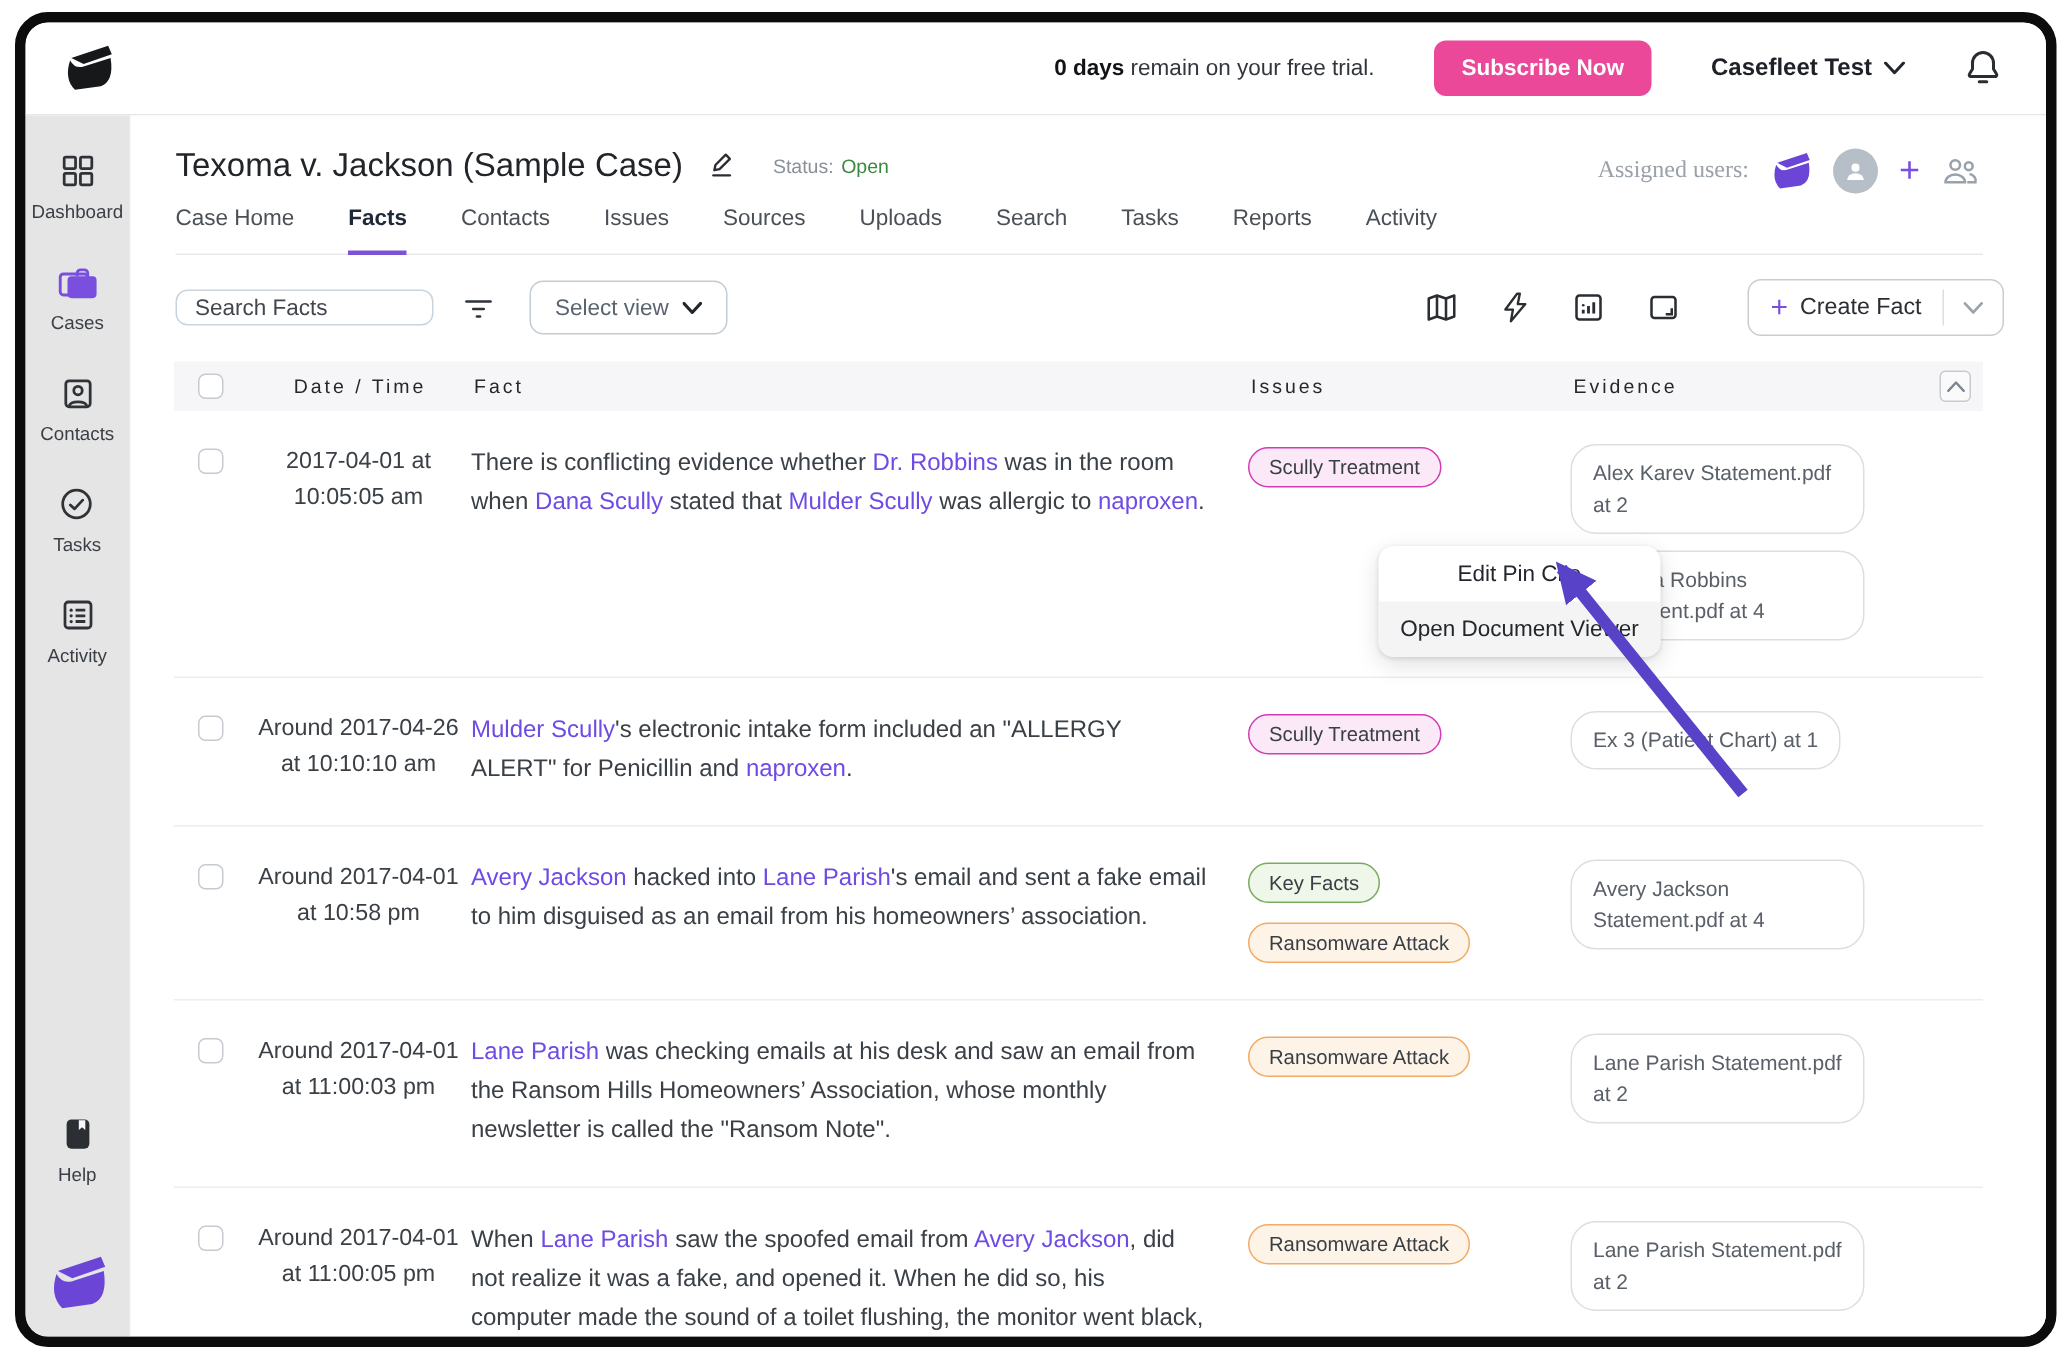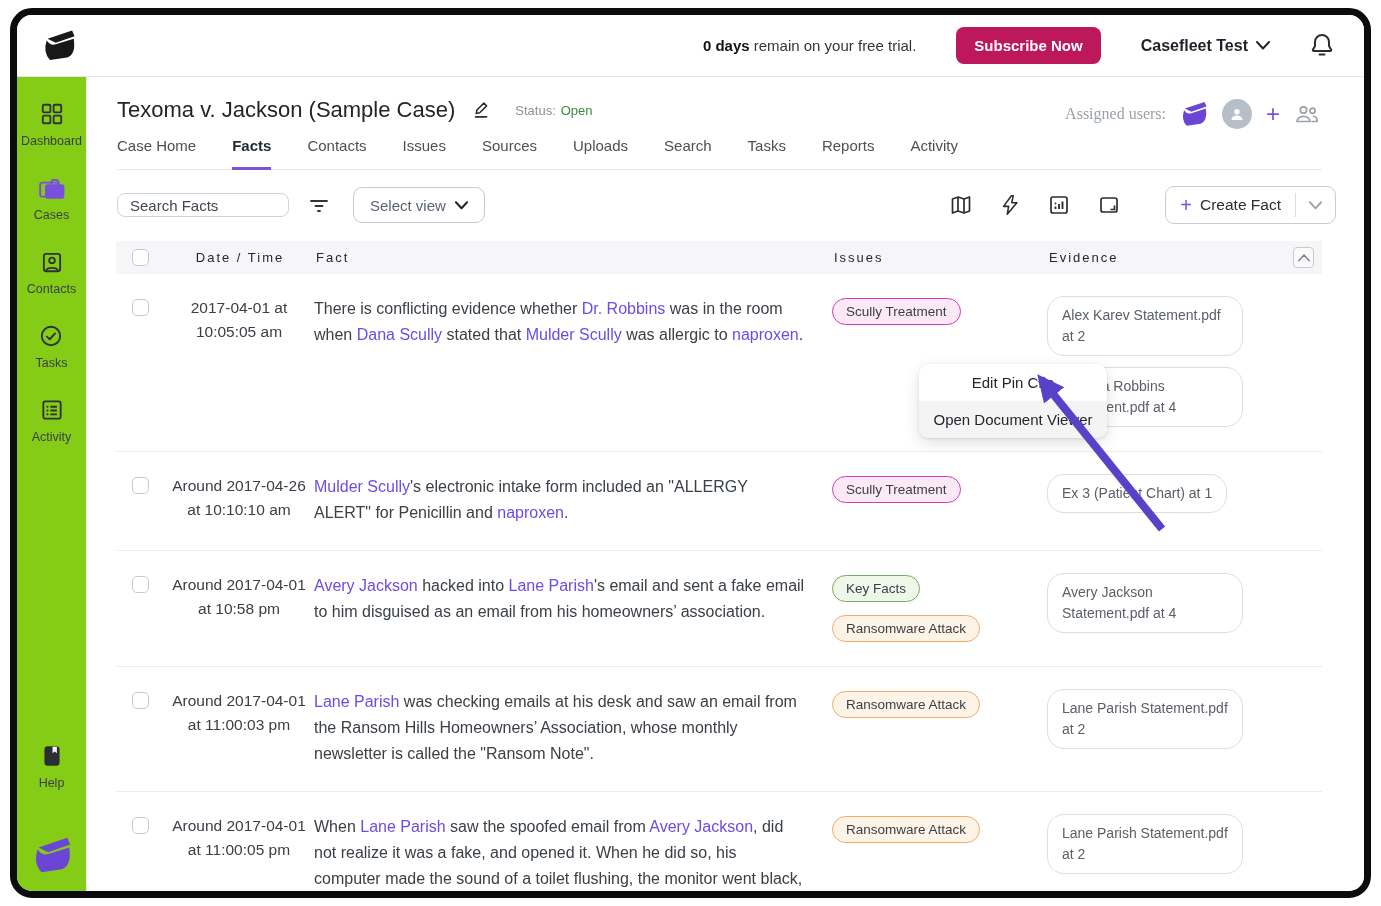--- a/index.html
+++ b/index.html
@@ -4,26 +4,26 @@
 <style>
   * { box-sizing: border-box; margin: 0; padding: 0; }
   html,body { width:1381px; height:906px; background:#fff; font-family:"Liberation Sans",sans-serif; overflow:hidden; }
   .frame { position:absolute; left:10px; top:8px; width:1361px; height:890px; border:7px solid #0c0c0d; border-radius:22px; background:#fff; overflow:hidden; }
 
   
   .topbar { height:62px; display:flex; align-items:center; padding:0 30px 0 22px; border-bottom:1px solid #E7E7EA; background:#fff; }
   .topbar-right { margin-left:auto; display:flex; align-items:center; gap:40px; }
   .trial-text { font-size:15px; color:#32363C; }
   .trial-text b { color:#111318; }
-  .subscribe-btn { background:#be185d; color:#fff; font-size:15px; font-weight:bold; border:none; border-radius:8px; padding:10px 18px; cursor:pointer; }
+  .subscribe-btn { background:#ec4899; color:#fff; font-size:15px; font-weight:bold; border:none; border-radius:8px; padding:10px 18px; cursor:pointer; }
   .account { display:flex; align-items:center; gap:8px; font-size:16px; color:#1E2228; font-weight:bold; cursor:pointer; }
 
   
   .app-body { position:absolute; top:62px; left:0; right:0; bottom:0; display:flex; }
-  .sidebar { width:70px; background:#84cc16; border-right:1px solid #ECECEF; display:flex; flex-direction:column; align-items:center; padding:24px 0 14px; }
+  .sidebar { width:70px; background:#e5e5e5; border-right:1px solid #ECECEF; display:flex; flex-direction:column; align-items:center; padding:24px 0 14px; }
   .side-item { display:flex; flex-direction:column; align-items:center; gap:7px; margin-bottom:27px; cursor:pointer; }
   .side-label { font-size:12.5px; color:#3A3F45; }
   .side-spacer { margin-top:auto; }
   .main { flex:1; position:relative; background:#fff; }
 
   
   .case-header { padding:20px 42px 0 30px; position:relative; }
   .title-row { display:flex; align-items:center; gap:16px; }
   .case-title { font-size:22px; color:#212529; font-weight:500; }
   .status-group { display:flex; gap:5px; font-size:13px; margin-left:6px;text-align:center; }

